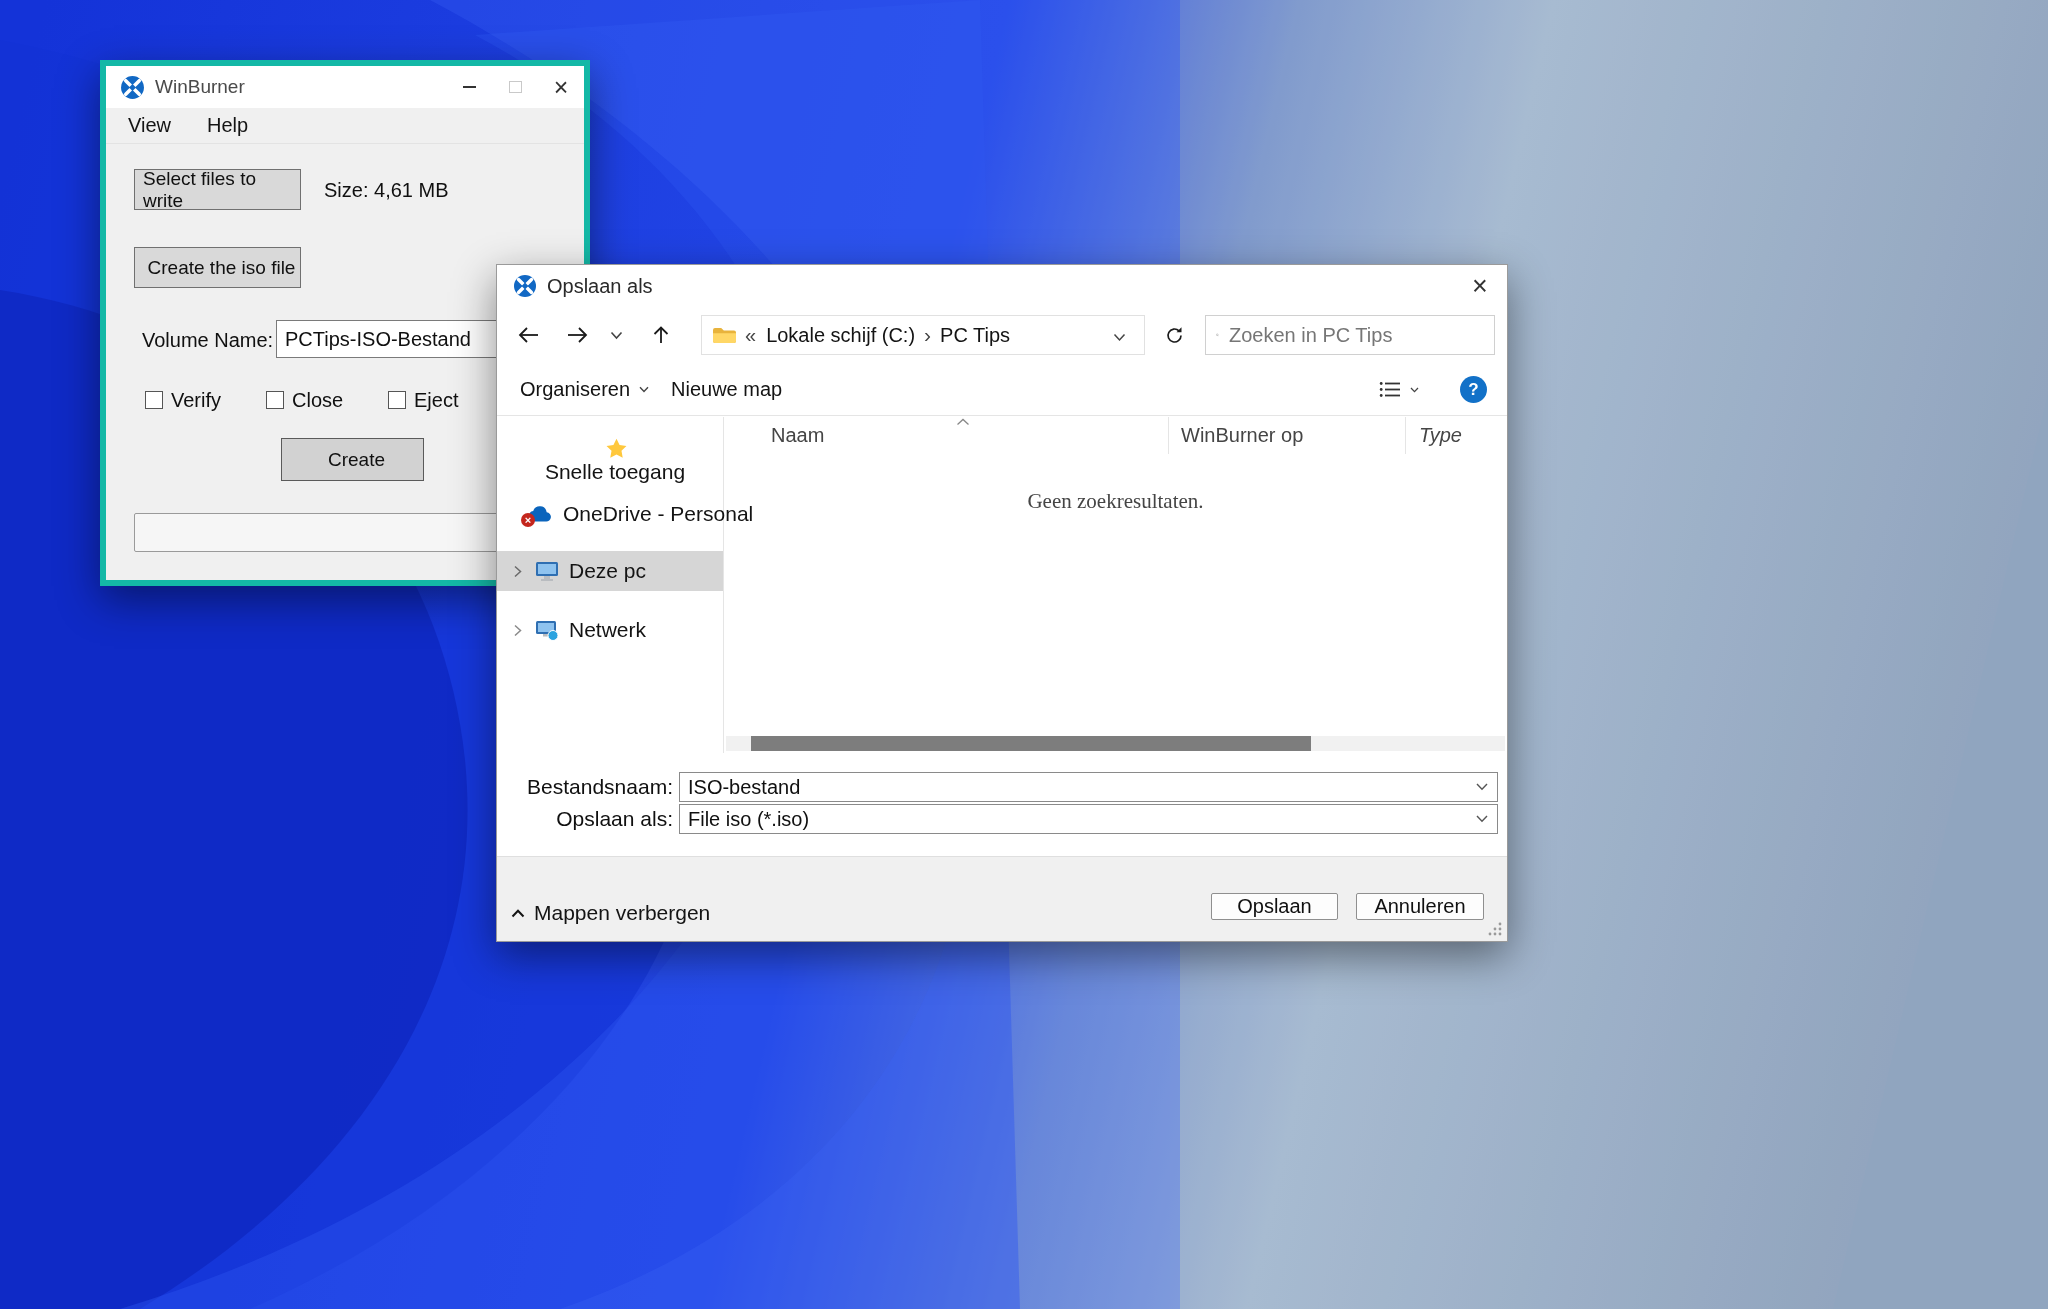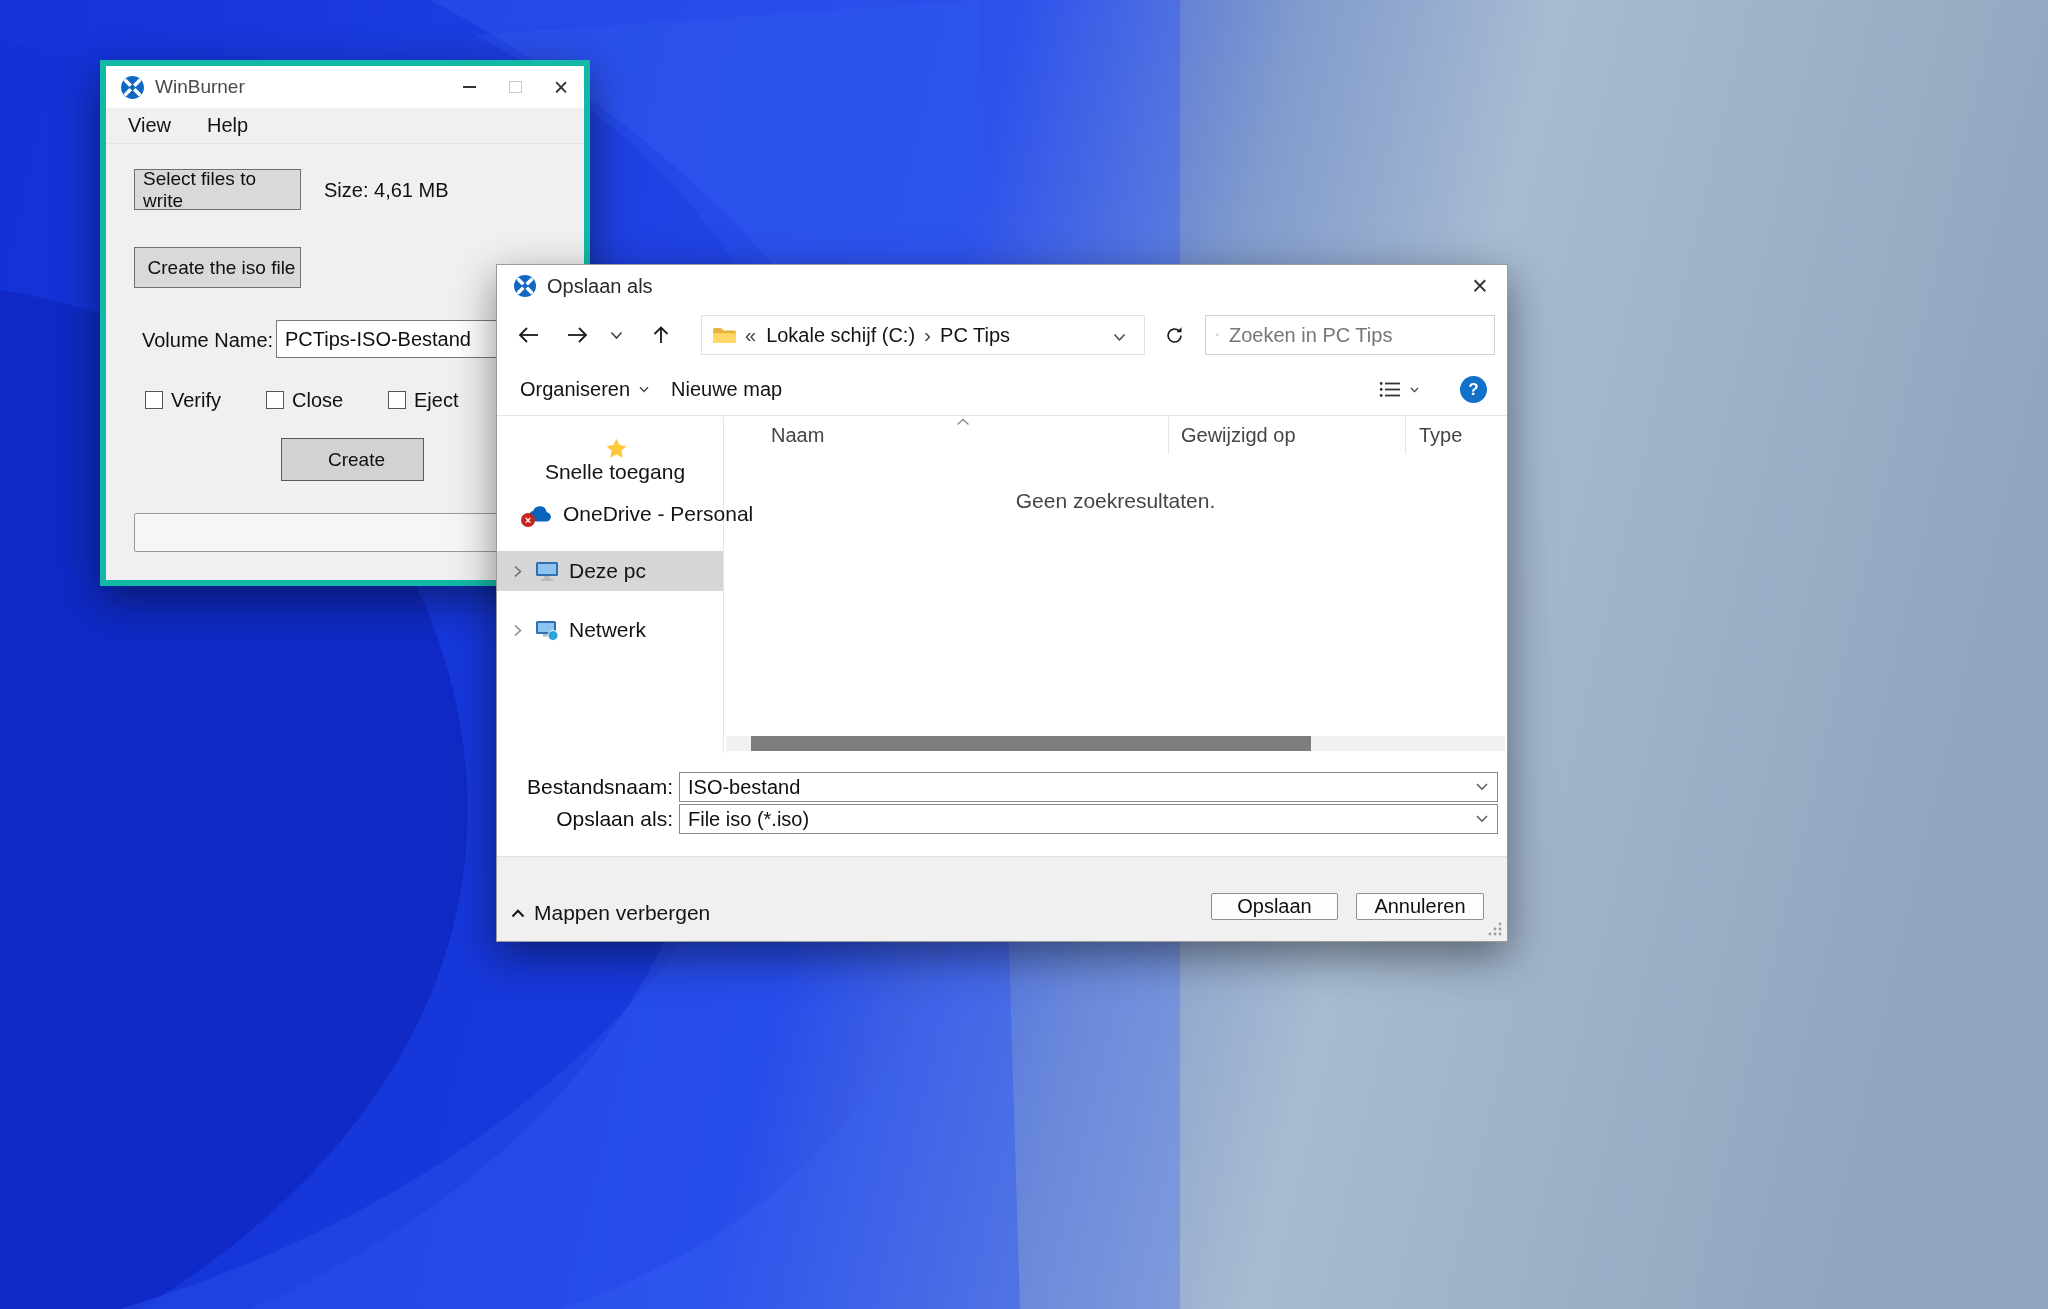--- a/index.html
+++ b/index.html
@@ -68,21 +68,21 @@
   .side-item .s-label { margin-left:10px; white-space:nowrap; }
   .side-item.selected { background:#d6d6d6; }
   .badge { position:absolute; left:-5px; bottom:-4px; width:14px; height:14px; border-radius:50%;
     background:#c4261d; color:#fff; font-size:11px; line-height:14px; text-align:center; font-weight:bold; }
 
   .listpane { flex:1; position:relative; }
   .cols { position:absolute; top:0; left:0; width:100%; height:37px; display:flex; }
   .col { border-right:1px solid #e5e5e5; display:flex; align-items:center;
     font-size:20px; color:#454545; cursor:pointer; }
   .sort-caret { position:absolute; left:232px; top:1px; }
-  .empty-msg { position:absolute; top:72px; left:0; width:100%; text-align:center; font-size:21px; color:#454545; }
+  .empty-msg { position:absolute; top:72px; left:0; width:100%; text-align:center; font-size:21px; color:#454545;font-family:Liberation Serif, serif; }
   .hscroll { position:absolute; left:2px; right:2px; bottom:2px; height:15px; background:#f1f1f1; }
   .hthumb { position:absolute; left:25px; width:560px; top:0; height:15px; background:#7d7d7d; cursor:pointer; }
 
   .fld-label { position:absolute; left:0; width:176px; text-align:right; font-size:21px; color:#101010; }
   .combo { position:absolute; left:182px; width:819px; height:30px; border:1px solid #8a8a8a; background:#fff;
     display:flex; align-items:center; padding:0 28px 0 8px; font-size:20px; color:#101010; cursor:pointer; }
   .combo .caret { position:absolute; right:9px; top:10px; }
 
   .dlg-footer { position:absolute; left:0; bottom:0; width:100%; top:591px;
     background:#f0f0f0; border-top:1px solid #dfdfdf; }
@@ -320,22 +320,22 @@
           <span class="s-label">Netwerk</span>
         </div>
       </div>
 
       <div class="listpane">
         <svg class="sort-caret" width="14" height="8" viewBox="0 0 14 8">
           <path d="M1.5 6.5 L7 1.5 L12.5 6.5" fill="none" stroke="#888" stroke-width="1.3"></path>
         </svg>
         <div class="cols">
           <div class="col" style="width:445px; padding-left:47px;">Naam</div>
-          <div class="col" style="width:237px; padding-left:12px;">Gewijzigd op</div>
-          <div class="col" style="flex:1; padding-left:13px; border-right:none;">Type</div>
+          <div class="col" style="width:237px; padding-left:12px;">WinBurner op</div>
+          <div class="col" style="flex:1; padding-left:13px; border-right:none;font-style:italic;">Type</div>
         </div>
         <div class="empty-msg">Geen zoekresultaten.</div>
         <div class="hscroll">
           <div class="hthumb"></div>
         </div>
       </div>
     </div>
 
     <span class="fld-label" style="top:510px;">Bestandsnaam:</span>
     <div class="combo" style="top:507px;">

